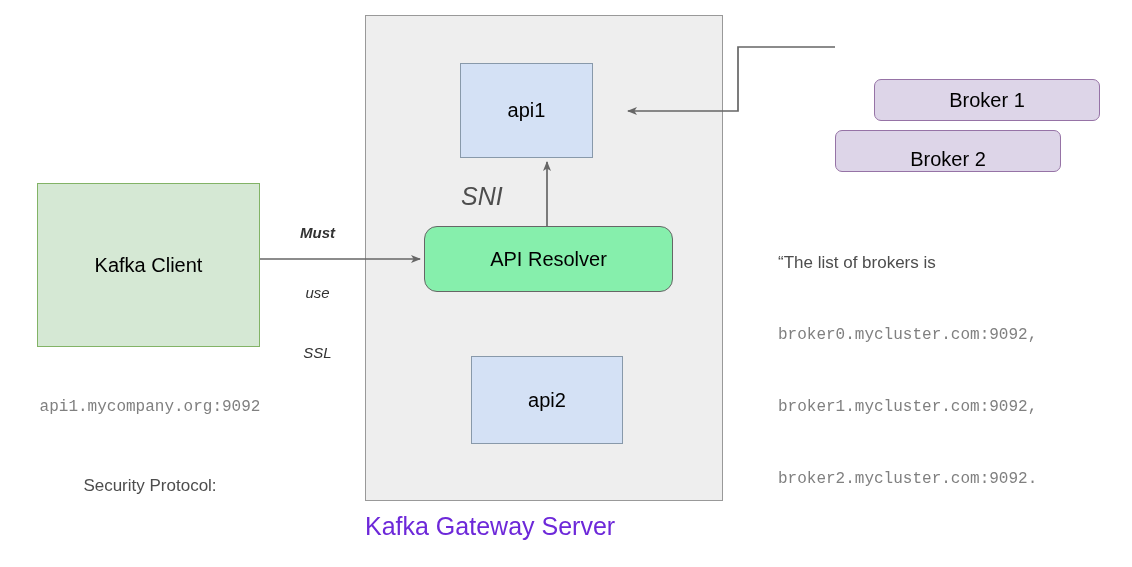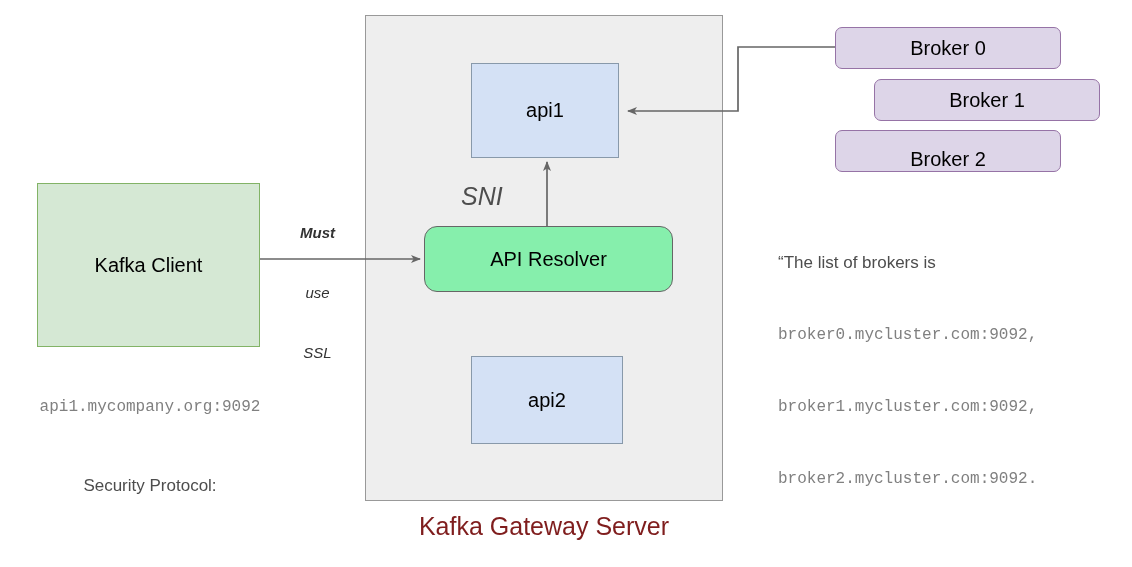--- a/index.html
+++ b/index.html
@@ -37,21 +37,21 @@
     background: #eeeeee;
     border: 1.5px solid #999999;
   }
   
   .api-box {
     background: #d4e1f5;
     border: 1.5px solid #8899aa;
     color: #000000;
     font-size: 20px;
   }
-  #api1 { left: 471px; top: 63px; width: 148px; height: 95px; }
+  #api1 { left: 460px; top: 63px; width: 133px; height: 95px; }
   #api2 { left: 471px; top: 356px; width: 152px; height: 88px; }
   
   #api-resolver {
     left: 424px; top: 226px; width: 249px; height: 66px;
     background: #86efac;
     border: 1.5px solid #666666;
     border-radius: 13px;
     color: #000000;
     font-size: 20px;
   }
@@ -69,23 +69,23 @@
   #broker-2 { top: 130px; align-items: flex-end; }
 
   
   .txt {
     position: absolute;
     color: #4d4d4d;
     white-space: pre;
   }
   #gateway-caption {
     left: 365px; top: 512px; width: 358px;
-    text-align: center;
+    text-align: left;
     font-size: 25px;
-    color: #7f1d1d;
+    color: #6d28d9;
   }
   #sni-label {
     left: 461px; top: 182px;
     font-size: 25px;
     font-style: italic;
     color: #4d4d4d;
   }
   #must-use-ssl {
     left: 300px; top: 183px;
     font-size: 15px;
@@ -171,23 +171,20 @@
   <div class="txt" id="sni-label">SNI</div>
 
   <div class="txt" id="must-use-ssl">
     <div class="strong">Must</div>
     <div>use</div>
     <div>SSL</div>
   </div>
 
   <div class="txt" id="gateway-caption">Kafka Gateway Server</div>
 
-  <div class="box broker-box" id="broker-0">
-    <span>Broker 0</span>
-  </div>
   <div class="box broker-box" id="broker-1">
     <span>Broker 1</span>
   </div>
   <div class="box broker-box" id="broker-2">
     <span>Broker 2</span>
   </div>
 
   <div class="txt" id="bootstrap-block">
     <div class="mono">api1.mycompany.org:9092</div>
   </div>

